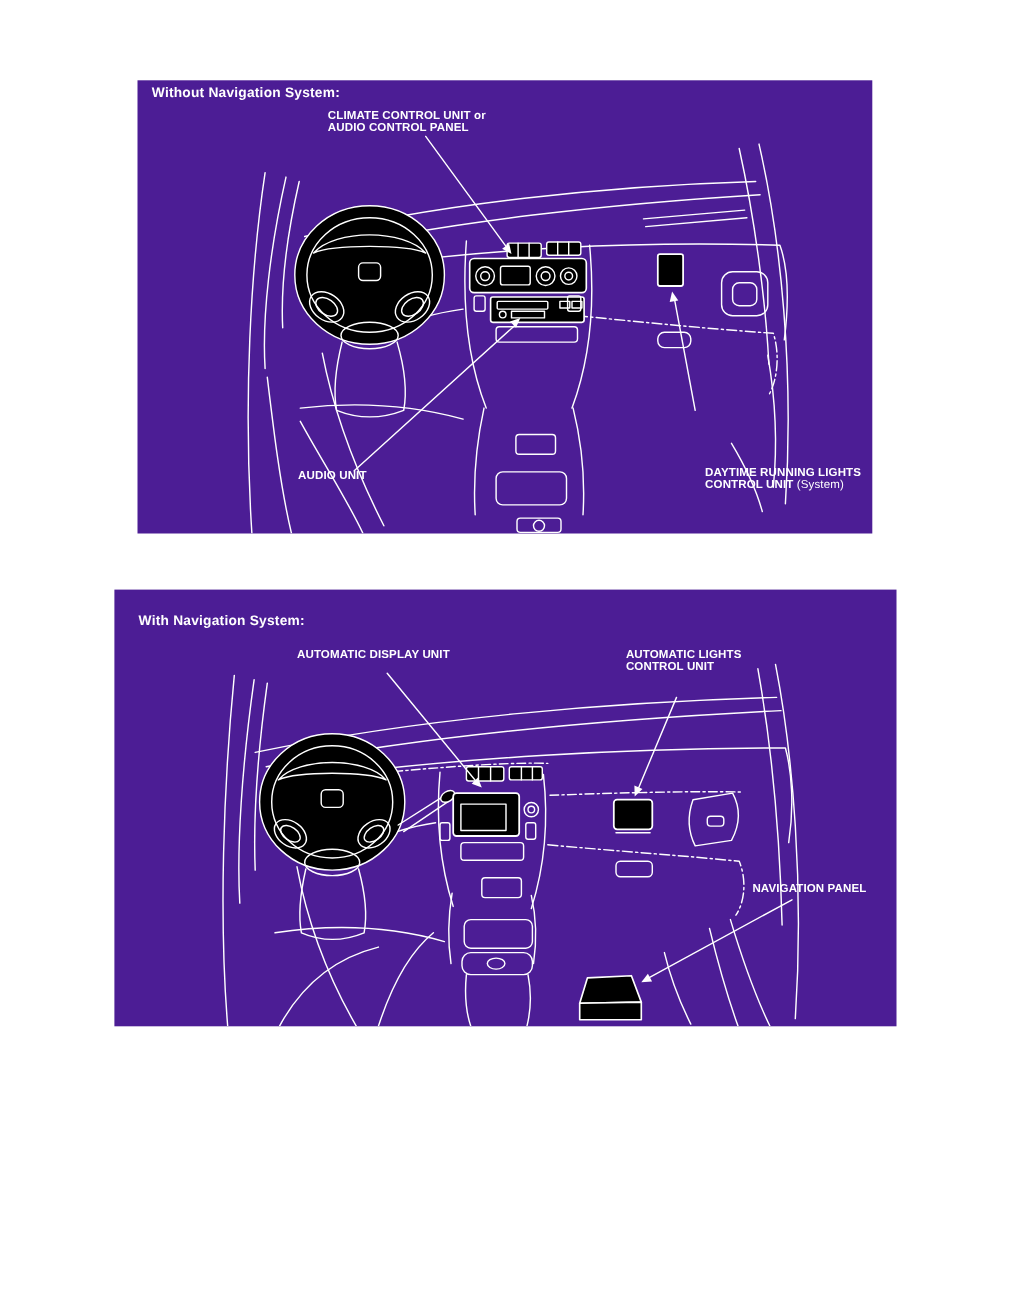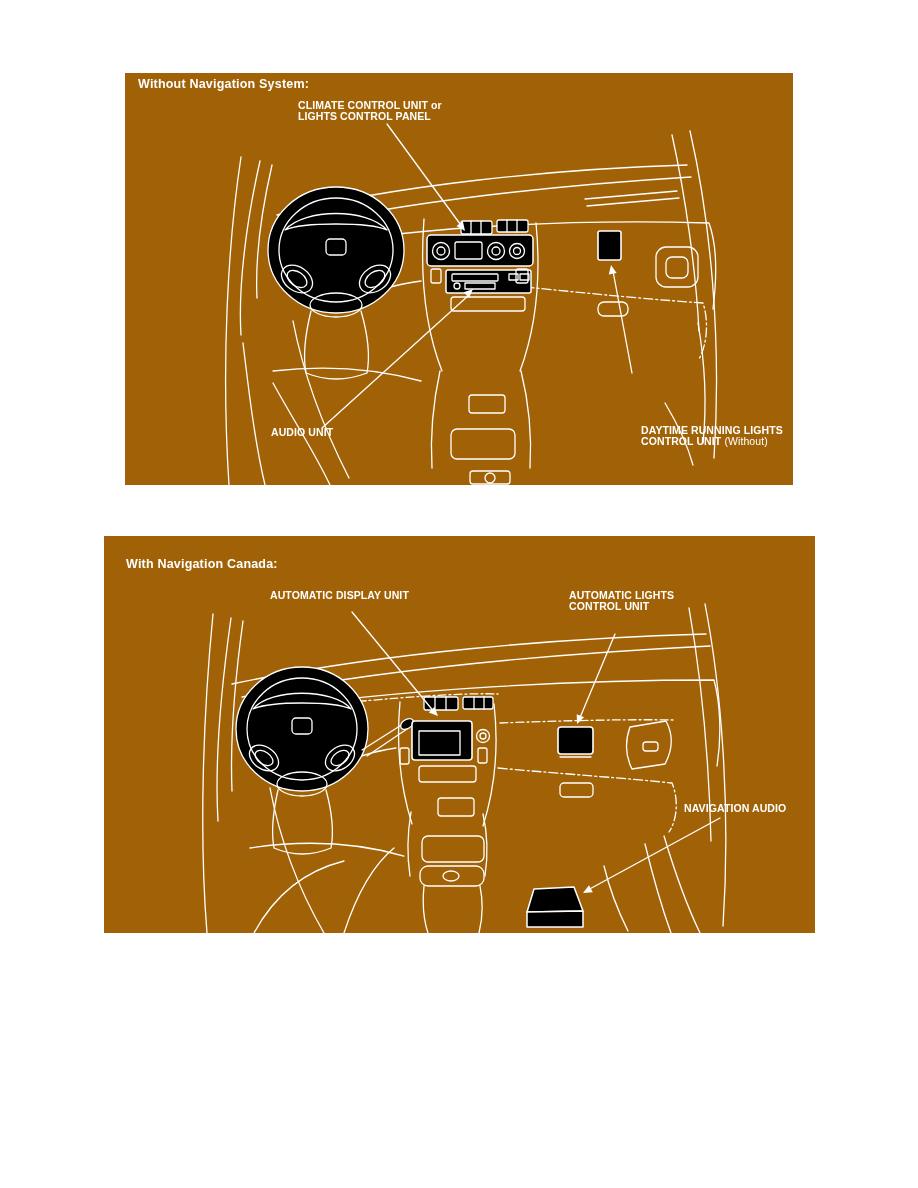--- a/index.html
+++ b/index.html
@@ -1,18 +1,18 @@
 <!DOCTYPE html>
 <html><head>
 <meta charset="utf-8">
 <style>
   html,body{margin:0;padding:0;background:#fff;}
   .page{position:relative;width:918px;height:1188px;background:#fff;overflow:hidden;
         font-family:"Liberation Sans",sans-serif;}
-  .panel{position:absolute;background:#a16207;overflow:hidden;}
+  .panel{position:absolute;background:#4c1d95;overflow:hidden;}
   .panel-without{left:125px;top:73px;width:668px;height:412px;}
   .panel-with{left:104px;top:536px;width:711px;height:397px;}
   .art{position:absolute;left:0;top:0;}
   .panel-title{position:absolute;color:#fff;font-weight:bold;font-size:12.5px;line-height:14px;
         white-space:nowrap;letter-spacing:.2px;}
   .callout{position:absolute;color:#fff;font-weight:bold;font-size:10.5px;line-height:10.5px;
         white-space:nowrap;letter-spacing:.1px;}
   .callout .normal{font-weight:normal;}
   .callout div{margin:0;padding:0;}
 </style>
@@ -110,27 +110,27 @@
         </g>
         <g>
           <path d="M507,300 L488,198"></path>
           <polygon points="486,192 491.6,200.1 483.8,201.6" fill="#fff" stroke="none"></polygon>
         </g>
       </g>
     </svg>
     <div class="panel-title" style="left:13px;top:4px">Without Navigation System:</div>
     <div class="callout" style="left:173px;top:27px">
       <div>CLIMATE CONTROL UNIT or</div>
-      <div>LIGHTS CONTROL PANEL</div>
+      <div>AUDIO CONTROL PANEL</div>
     </div>
     <div class="callout" style="left:146px;top:354px">AUDIO UNIT</div>
     <div class="callout" style="left:516px;top:352px">
       <div>DAYTIME RUNNING LIGHTS</div>
       <div><span>CONTROL UNIT</span>
-           <span class="normal">(Without)</span></div>
+           <span class="normal">(System)</span></div>
     </div>
   </div>
 
   <div class="panel panel-with">
     <svg class="art" width="711" height="397" viewBox="0 0 711 397">
       <g stroke="#fff" fill="none" stroke-width="1.3" stroke-linecap="round" stroke-linejoin="round">
 
         <path d="M109,78 C99,180 95,300 103,397"></path>
         <path d="M127,82 C116,160 111,235 114,285"></path>
         <path d="M139,85 C130,150 126,205 128,255"></path>
@@ -217,22 +217,22 @@
         <g>
           <path d="M511,98 L475,184"></path>
           <polygon points="473,188 480.1,181.2 472.7,178.2" fill="#fff" stroke="none"></polygon>
         </g>
         <g>
           <path d="M616,282 L482,355"></path>
           <polygon points="479,357 485,349.2 488.8,356.2" fill="#fff" stroke="none"></polygon>
         </g>
       </g>
     </svg>
-    <div class="panel-title" style="left:22px;top:21px">With Navigation Canada:</div>
+    <div class="panel-title" style="left:22px;top:21px">With Navigation System:</div>
     <div class="callout" style="left:166px;top:54px">AUTOMATIC DISPLAY UNIT</div>
     <div class="callout" style="left:465px;top:54px">
       <div>AUTOMATIC LIGHTS</div>
       <div>CONTROL UNIT</div>
     </div>
-    <div class="callout" style="left:580px;top:267px">NAVIGATION AUDIO</div>
+    <div class="callout" style="left:580px;top:267px">NAVIGATION PANEL</div>
   </div>
 
 </div>
 
 </body></html>

